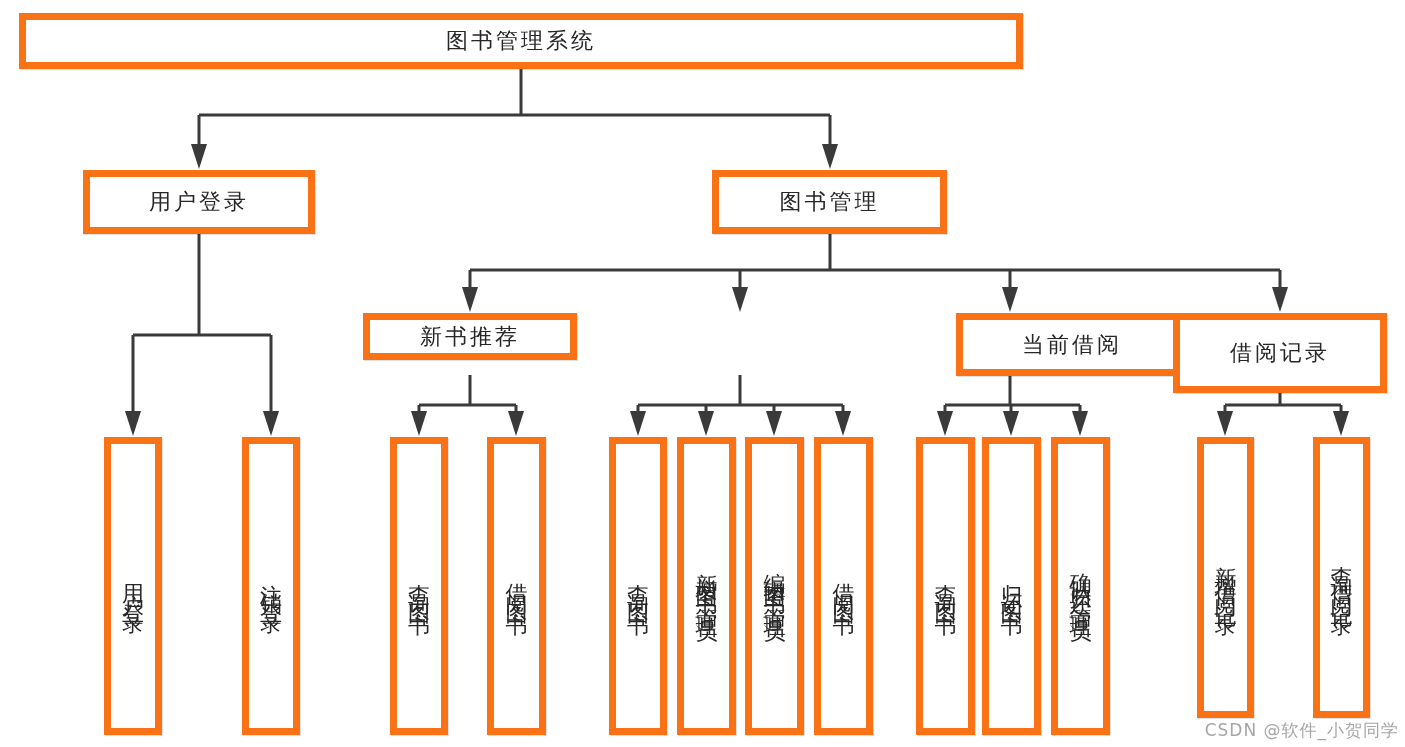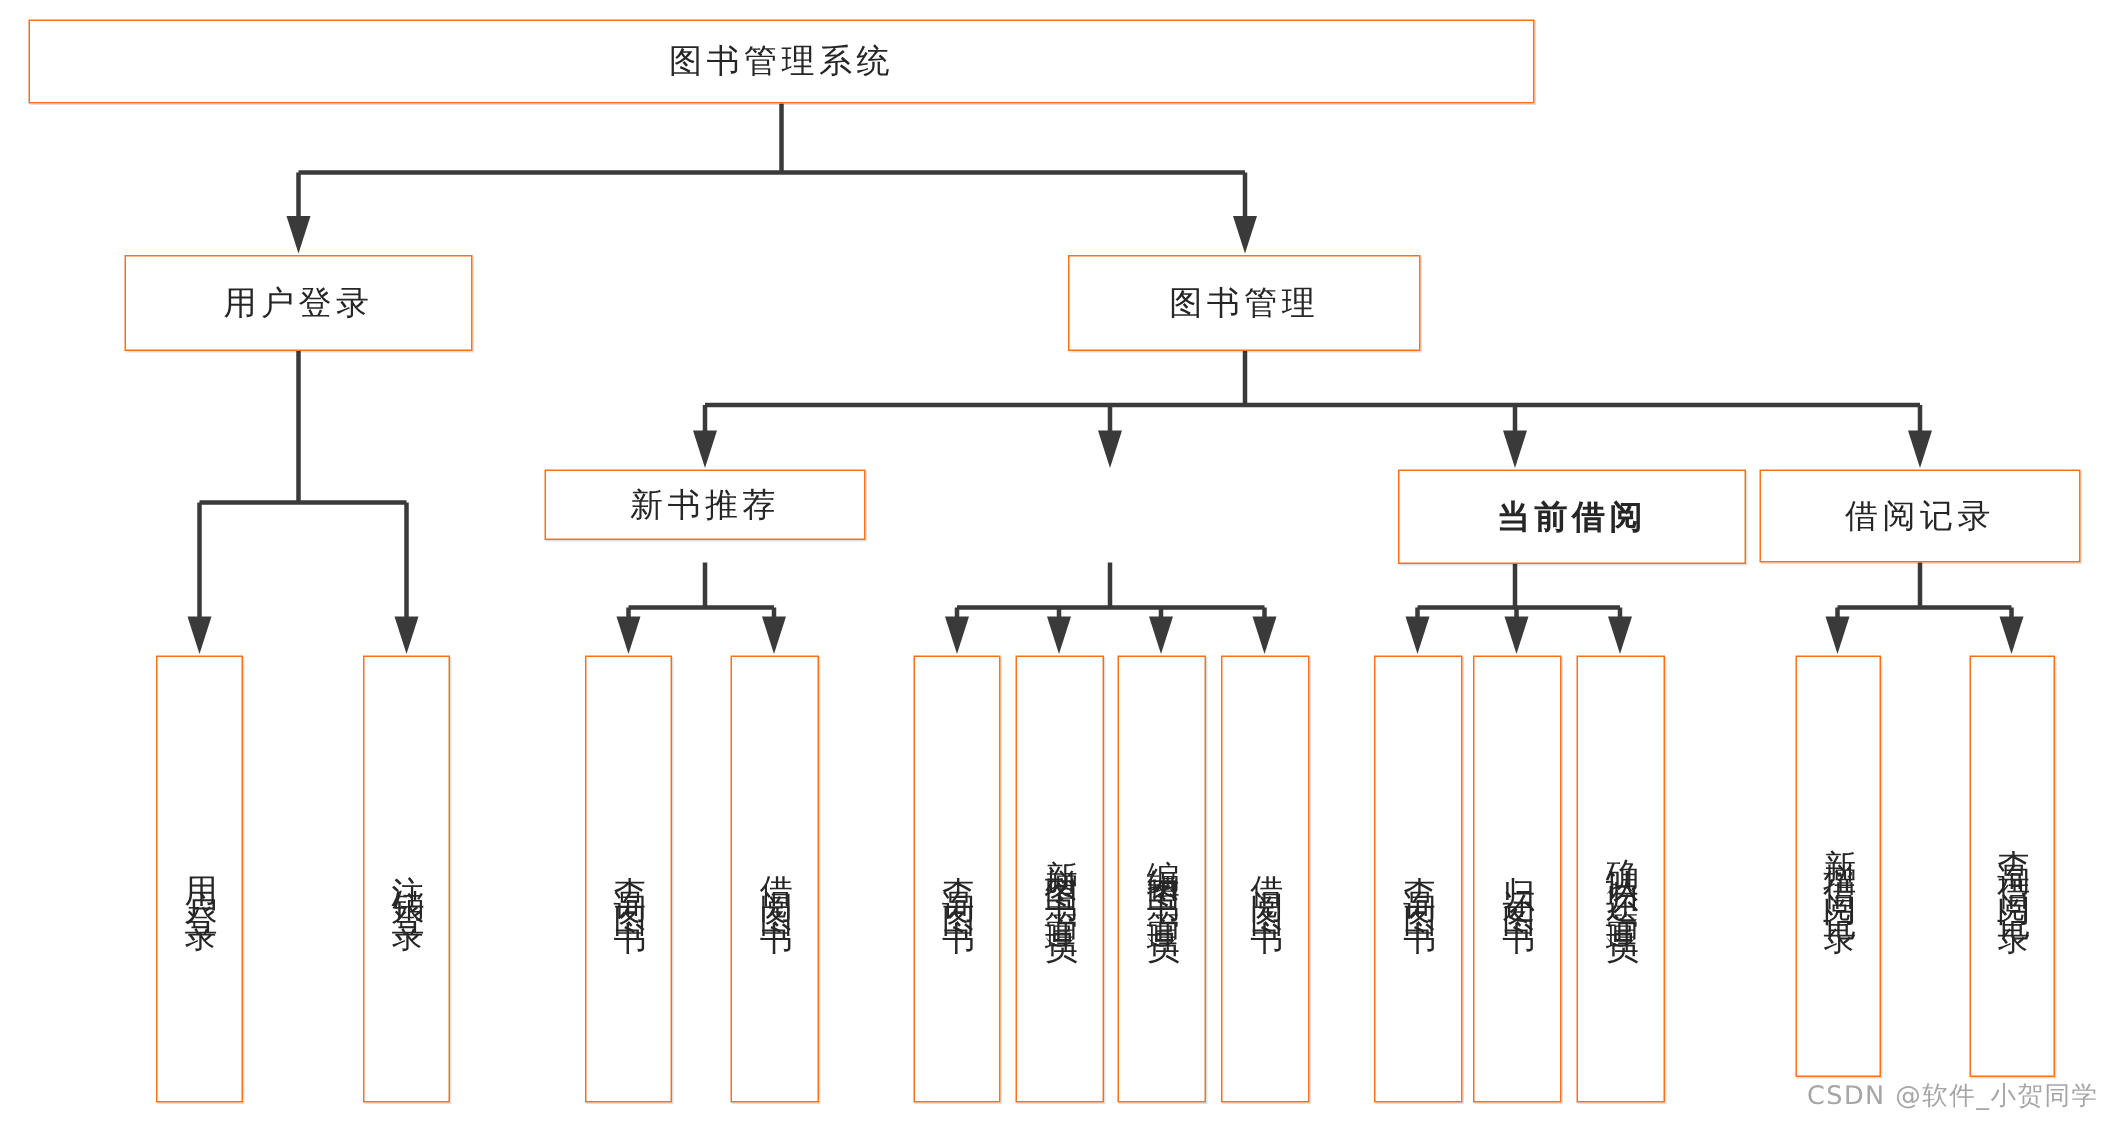--- a/index.html
+++ b/index.html
@@ -18,21 +18,21 @@
   .wires {
     position: absolute;
     left: 0;
     top: 0;
     width: 1405px;
     height: 747px;
   }
   .node {
     position: absolute;
     box-sizing: border-box;
-    border: 1px solid #f97316;
+    border: 7px solid #f97316;
     background: #ffffff;
     color: #262626;
     display: flex;
     align-items: center;
     justify-content: center;
     font-size: 22px;
     letter-spacing: 3px;
     text-align: center;
     box-shadow: 1px 1px 0 rgba(0,0,0,0.12);
     white-space: nowrap;
@@ -101,22 +101,22 @@
       <polygon points="1341,436 1333,411 1349,411"></polygon>
     </g>
   </svg>
 
   <div class="node" style="left:19px; top:13px; width:1004px; height:56px;">图书管理系统</div>
 
   <div class="node" style="left:83px; top:170px; width:232px; height:64px;">用户登录</div>
   <div class="node" style="left:712px; top:170px; width:235px; height:64px;">图书管理</div>
 
   <div class="node" style="left:363px; top:313px; width:214px; height:47px;">新书推荐</div>
-  <div class="node" style="left:932px; top:313px; width:232px; height:63px;font-weight:bold;">当前借阅</div>
-  <div class="node" style="left:1173px; top:313px; width:214px; height:62px;">借阅记录</div>
+  <div class="node" style="left:956px; top:313px; width:232px; height:63px;">当前借阅</div>
+  <div class="node" style="left:1173px; top:313px; width:214px; height:80px;">借阅记录</div>
 
   <div class="node vert" style="left:104px; top:437px; width:58px; height:298px;">用户登录</div>
   <div class="node vert" style="left:242px; top:437px; width:58px; height:298px;">注销登录</div>
 
   <div class="node vert" style="left:390px; top:437px; width:58px; height:298px;">查询图书</div>
   <div class="node vert" style="left:487px; top:437px; width:59px; height:298px;">借阅图书</div>
 
   <div class="node vert" style="left:609px; top:437px; width:58px; height:298px;">查询图书</div>
   <div class="node vert dense" style="left:677px; top:437px; width:59px; height:298px;">新增图书（管理员）</div>
   <div class="node vert dense" style="left:745px; top:437px; width:59px; height:298px;">编辑图书（管理员）</div>

